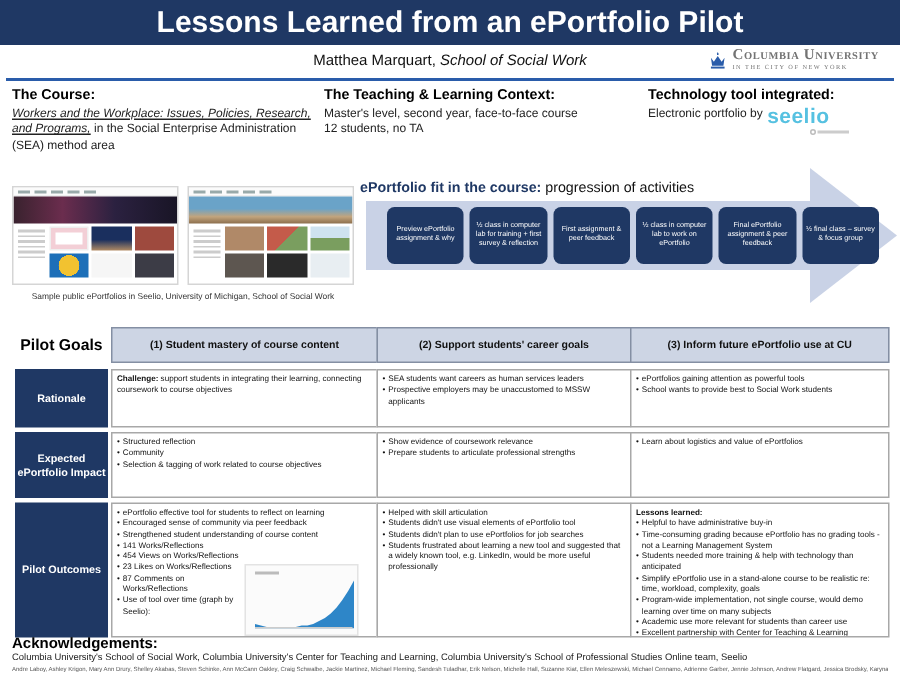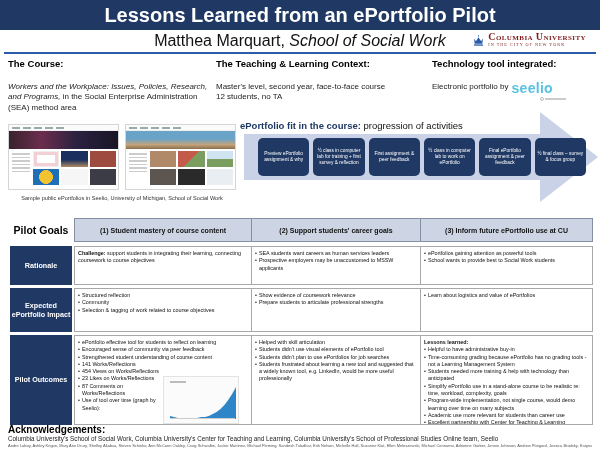--- a/index.html
+++ b/index.html
@@ -4,36 +4,36 @@
 <style>
   * { margin:0; padding:0; box-sizing:border-box; }
   html,body { width:600px; height:450px; }
   body { font-family:"Liberation Sans", sans-serif; background:#fff; position:relative; overflow:hidden; }
   .poster { position:absolute; inset:0; background:#fff; }
 
   
   .titlebar { position:absolute; left:0; top:0; width:600px; height:30px; background:#1f3864;
               color:#fff; font-weight:bold; font-size:20px; text-align:center; line-height:30px; }
   .byline { position:absolute; left:0; top:31px; width:600px; height:20px; text-align:center;
-            font-size:16px; color:#111; line-height:20px; }
+            font-size:10px; color:#111; line-height:20px; }
   .byline .aff { font-style:italic; }
-  .cu-logo { position:absolute; top:32px; right:14px; display:flex; align-items:center; gap:3px; color:#7f1d1d; }
+  .cu-logo { position:absolute; top:32px; right:14px; display:flex; align-items:center; gap:3px; color:#737373; }
   .cu-name { font-family:"Liberation Serif", serif; font-variant:small-caps; font-weight:bold;
              font-size:10px; letter-spacing:.4px; line-height:10px; }
   .cu-tag  { font-family:"Liberation Serif", serif; font-size:4.2px; letter-spacing:1px;
              text-transform:uppercase; line-height:6px; }
   .divider { position:absolute; left:4px; right:4px; top:52px; height:2px; background:#2a5caa; }
 
   
   .intro { position:absolute; top:58px; font-size:8px; line-height:1.28; color:#222; }
-  .intro h3 { font-size:9.5px; margin-bottom:12px; color:#000; }
+  .intro h3 { font-size:9.5px; margin-bottom:1px; color:#000; }
   .i1 { left:8px;   width:202px; }
   .i2 { left:216px; width:206px; }
   .i3 { left:432px; width:162px; }
-  .ital { font-style:italic; }
+  .ital { font-style:italic;text-decoration:underline; }
   .seelio-row { display:flex; align-items:flex-start; gap:3px; }
   .seelio { font-size:14px; font-weight:bold; color:#56c1e1; letter-spacing:.3px; line-height:13px; }
   .seelio-mark { width:26px; height:5px; display:flex; align-items:center; gap:1px; margin:14px 0 0 -28px; }
   .seelio-mark .c { width:4px; height:4px; border:1px solid #bbb; border-radius:50%; }
   .seelio-mark .l { flex:1; height:2px; background:#ccc; }
 
   
   .thumbs { position:absolute; left:8px; top:124px; width:228px; display:flex; gap:6px; }
   .thumb { width:111px; height:66px; background:#fff; border:1px solid #d5d5d5; overflow:hidden; }
   .t-nav { height:6px; background:#fbfbfb; border-bottom:1px solid #eee; display:flex; gap:3px; padding:2px 3px; }

